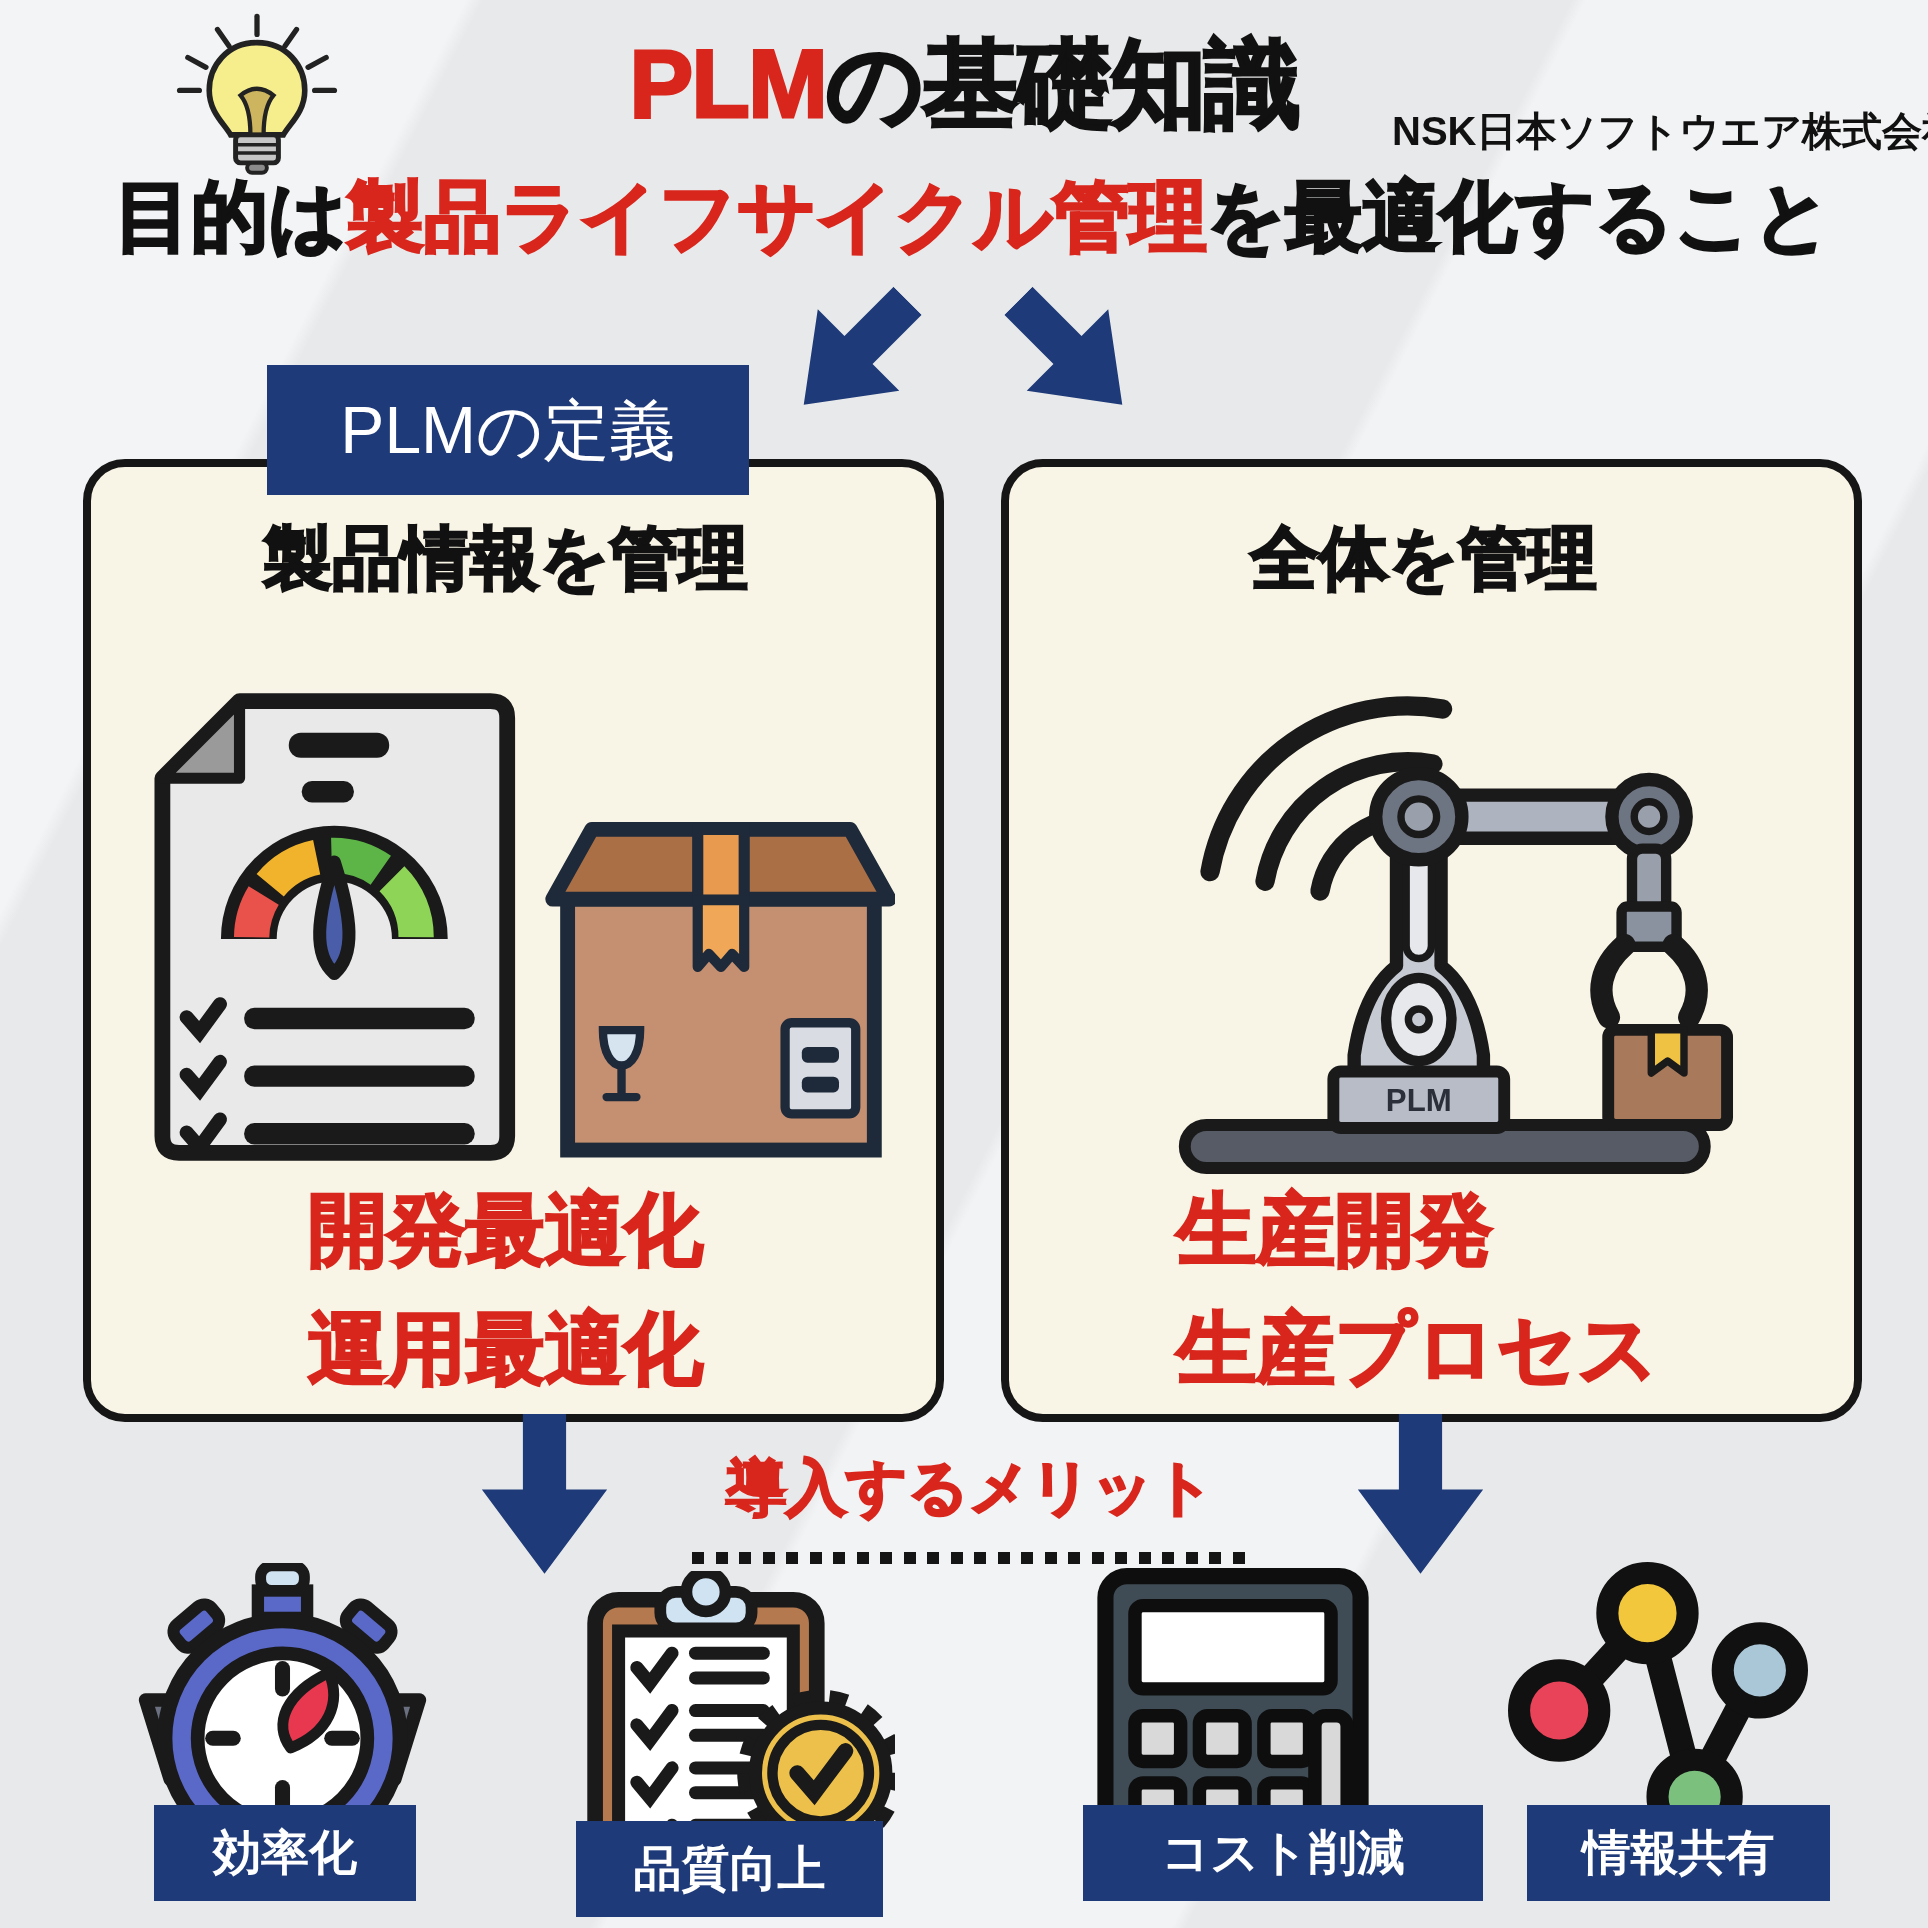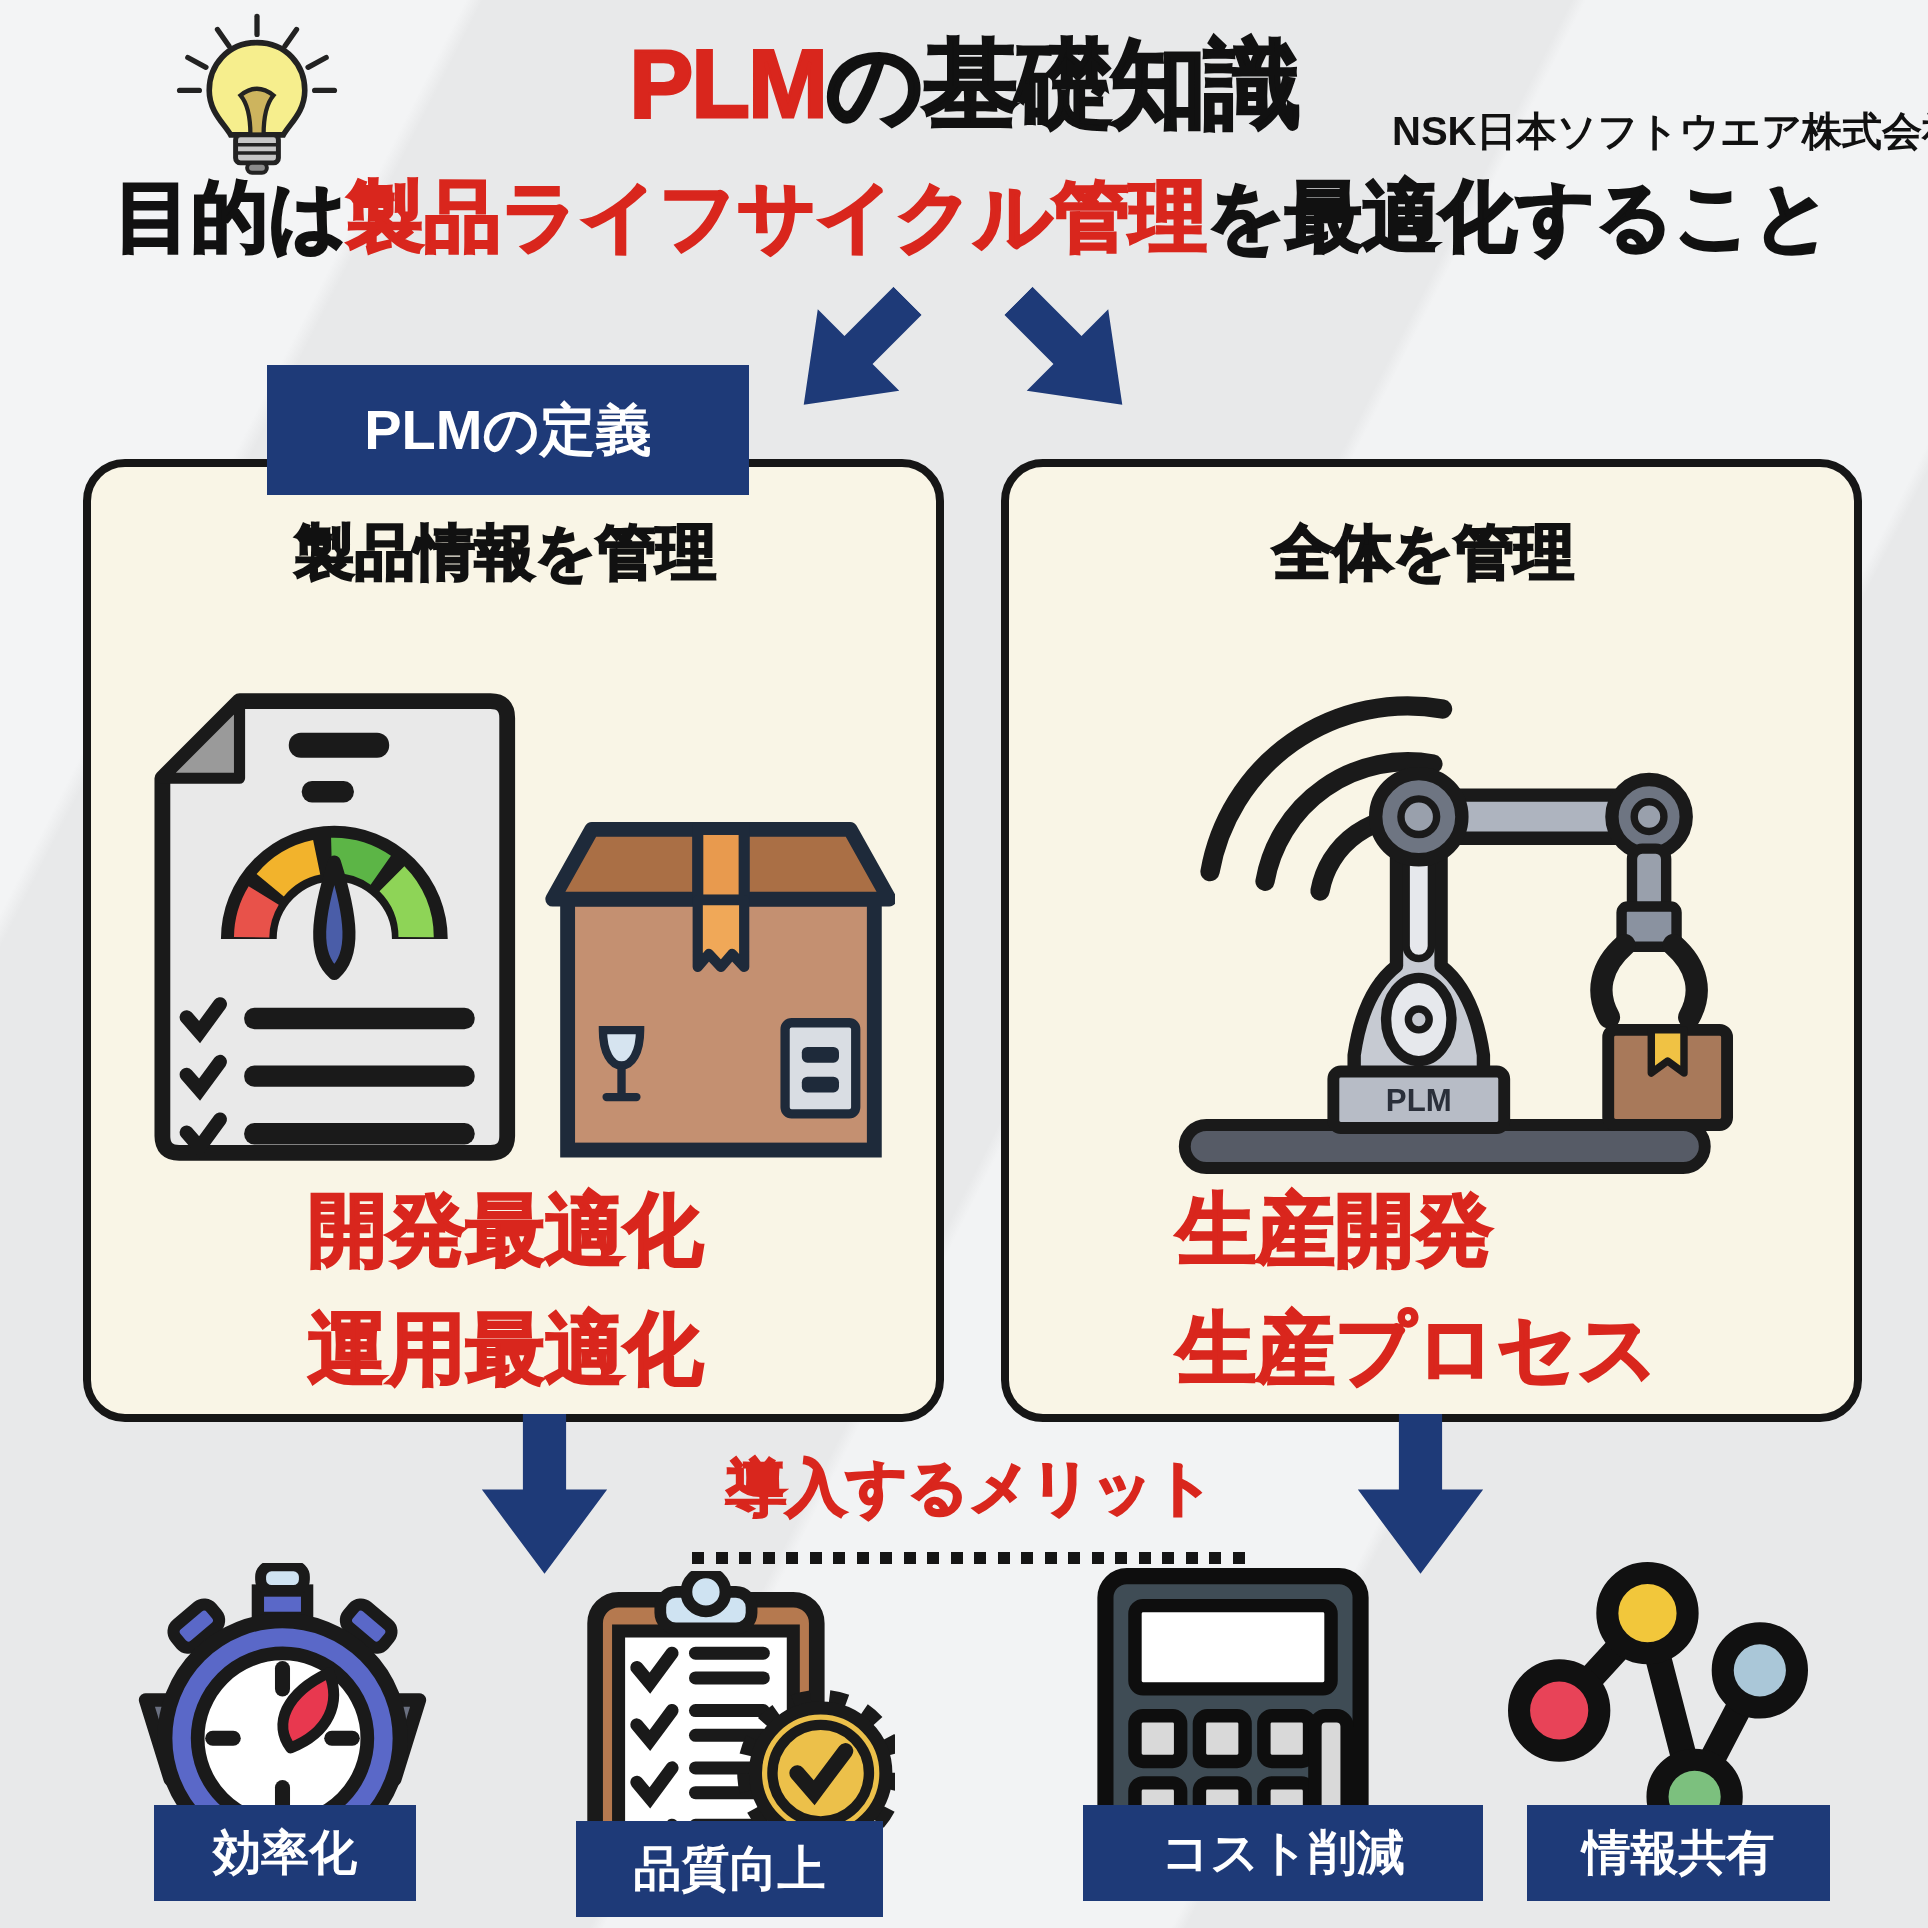--- a/index.html
+++ b/index.html
@@ -19,24 +19,24 @@
   .title{left:465px;top:21px;width:998px;text-align:center;font-size:96px;font-weight:bold;color:#111;letter-spacing:-1.9px;white-space:nowrap;}
   .title .accent{color:#d9261d;}
   .company{left:1392px;top:104px;font-size:40px;font-weight:bold;color:#111;white-space:nowrap;}
   .subtitle{left:9px;top:166px;width:1928px;text-align:center;font-size:77px;font-weight:bold;color:#111;white-space:nowrap;}
   .subtitle .accent{color:#d9261d;}
 
   
   .panel{background:#f9f5e6;border:8.5px solid #161616;border-radius:42px;}
   .panel-left{left:83px;top:459px;width:845px;height:947px;}
   .panel-right{left:1001px;top:459px;width:845px;height:947px;}
-  .badge{background:#1e3a78;color:#fff;font-weight:bold;font-size:56px;text-align:center;line-height:130px;z-index:3;white-space:nowrap;}
+  .badge{background:#1e3a78;color:#fff;font-weight:normal;font-size:66px;text-align:center;line-height:130px;z-index:3;white-space:nowrap;}
   .badge-left{left:267px;top:365px;width:482px;height:130px;}
   .badge-right{left:1183px;top:365px;width:482px;height:130px;}
-  .panel-heading{font-size:60px;font-weight:bold;color:#111;text-align:center;white-space:nowrap;}
+  .panel-heading{font-size:69px;font-weight:bold;color:#111;text-align:center;white-space:nowrap;}
   .heading-left{left:83px;top:513px;width:845px;}
   .heading-right{left:1001px;top:513px;width:845px;}
   .points{font-size:79px;font-weight:bold;color:#d9261d;line-height:1.5;white-space:nowrap;}
   .points-left{left:83px;top:1171px;width:845px;text-align:center;}
   .points-right{left:1177px;top:1171px;text-align:left;}
 
   
   .merit-title{left:588px;top:1448px;width:765px;text-align:center;font-size:60px;font-weight:bold;color:#d9261d;white-space:nowrap;}
   .dotted-line{left:692px;top:1552px;width:562px;height:12.2px;
     background:repeating-linear-gradient(90deg,#151515 0 12.2px,transparent 12.2px 23.5px);}

